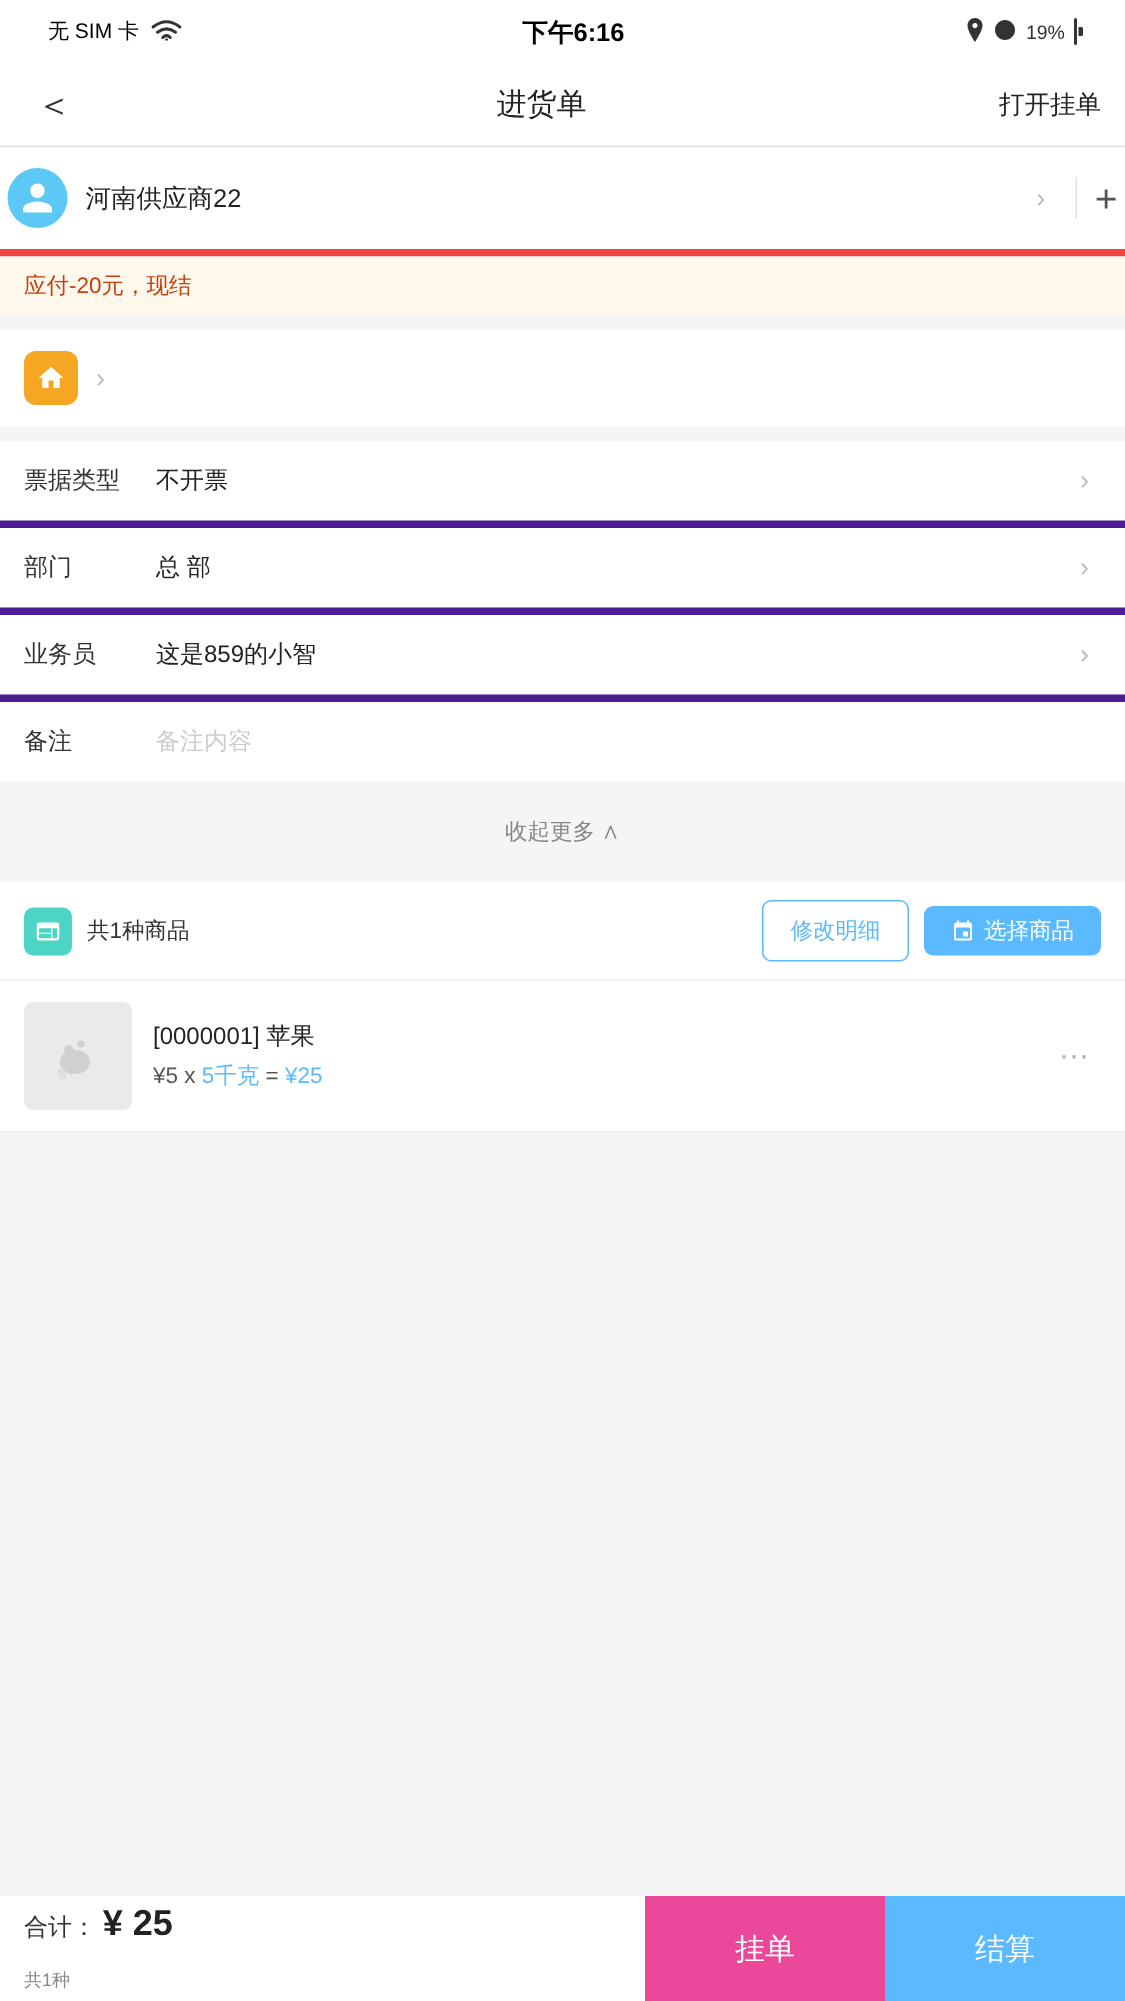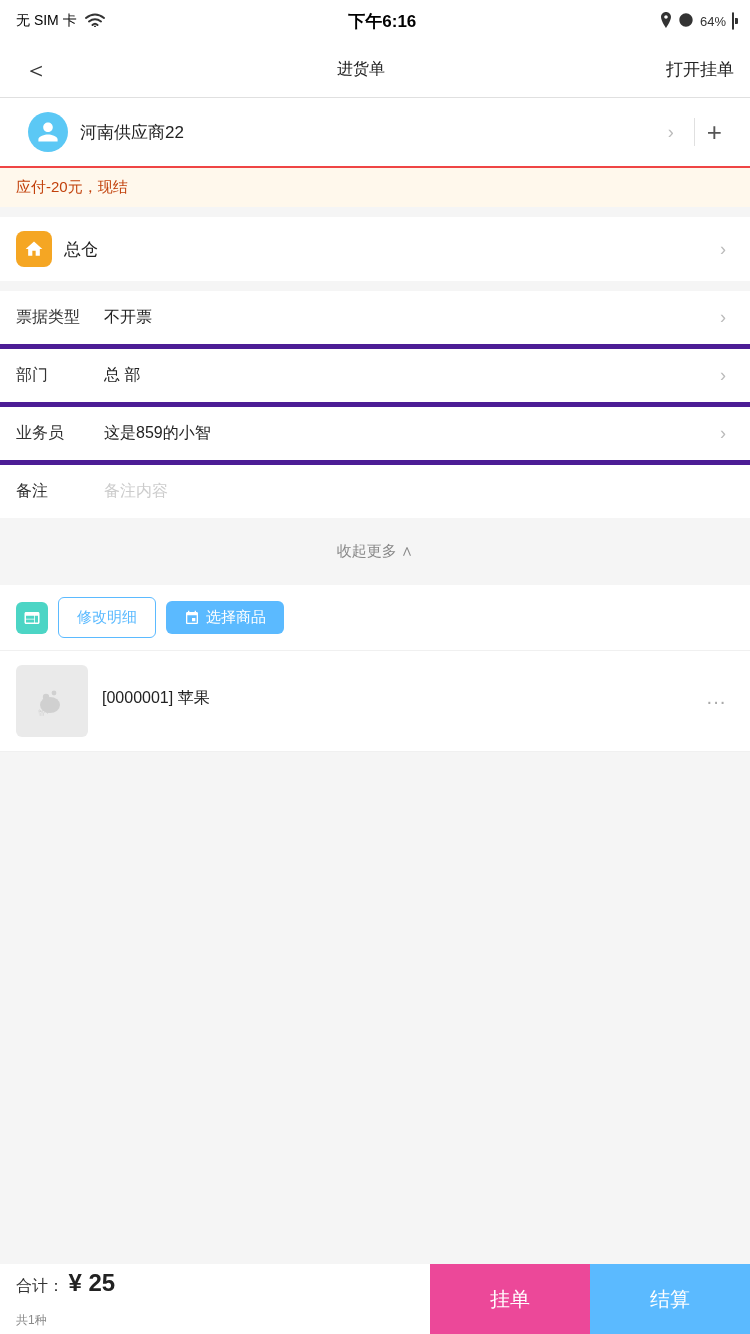--- a/index.html
+++ b/index.html
@@ -12,21 +12,21 @@
       overflow-x: hidden;
     }
 
     
     .status-bar {
       background: #fff;
       height: 42px;
       display: flex;
       align-items: center;
       justify-content: space-between;
-      padding: 0 16px;
+      padding: 0 32px;
       font-size: 15px;
       font-weight: 500;
     }
     .status-left {
       display: flex;
       align-items: center;
       gap: 8px;
       font-size: 14px;
     }
     .status-center {
@@ -77,21 +77,21 @@
       padding: 0 16px;
       border-bottom: 1px solid #e0e0e0;
     }
     .nav-back {
       font-size: 24px;
       color: #333;
       cursor: pointer;
       padding: 8px;
     }
     .nav-title {
-      font-size: 16px;
+      font-size: 20px;
       font-weight: 500;
       color: #222;
     }
     .nav-action {
       font-size: 17px;
       color: #222;
       cursor: pointer;
       font-weight: 400;
       text-align: right;
     }
@@ -104,22 +104,22 @@
     
     .card {
       background: #fff;
       margin-bottom: 10px;
     }
 
     
     .supplier-row {
       display: flex;
       align-items: center;
-      padding: 14px 28px;
-      border-bottom: 2px solid #ef4444;
+      padding: 14px 5px;
+      border-bottom: 5px solid #ef4444;
     }
     .supplier-avatar {
       width: 40px;
       height: 40px;
       border-radius: 50%;
       background: #5bc8f5;
       display: flex;
       align-items: center;
       justify-content: center;
       margin-right: 12px;
@@ -405,21 +405,21 @@
     <span>
       <svg width="12" height="16" viewBox="0 0 12 16" fill="#333">
         <path d="M6 0C3.24 0 1 2.24 1 5c0 3.75 5 11 5 11s5-7.25 5-11c0-2.76-2.24-5-5-5zm0 6.75c-.97 0-1.75-.78-1.75-1.75s.78-1.75 1.75-1.75 1.75.78 1.75 1.75-.78 1.75-1.75 1.75z"></path>
       </svg>
     </span>
     <span>
       <svg width="16" height="16" viewBox="0 0 24 24" fill="#333">
         <path d="M12 2C6.5 2 2 6.5 2 12s4.5 10 10 10 10-4.5 10-10S17.5 2 12 2zm.5 5H11v6l5.25 3.15.75-1.23-4.5-2.67V7z"></path>
       </svg>
     </span>
-    <span style="font-size:13px;color:#333;">64%</span>
+    <span style="font-size:13px;color:#333;">19%</span>
     <span>
       <span class="battery-body"><span class="battery-fill"></span></span>
     </span>
   </div>
 </div>
 
 <div class="nav-bar">
   <span class="nav-back">＜</span>
   <span class="nav-title">进货单</span>
   <span class="nav-action">打开挂单</span>
@@ -444,21 +444,20 @@
 
   <div style="height:10px;background:#f5f5f5;"></div>
 
   <div class="card">
     <div class="warehouse-row">
       <div class="warehouse-icon">
         <svg viewBox="0 0 24 24" fill="white">
           <path d="M10 20v-6h4v6h5v-8h3L12 3 2 12h3v8z"></path>
         </svg>
       </div>
-      <span class="warehouse-name">总仓</span>
       <span class="chevron">›</span>
     </div>
   </div>
 
   <div class="card">
     <div class="form-row">
       <span class="form-label">票据类型</span>
       <span class="form-value">不开票</span>
       <span class="chevron">›</span>
     </div>
@@ -480,20 +479,21 @@
 
   <div class="collapse-row">收起更多 ∧</div>
 
   <div class="card">
     <div class="products-header">
       <div class="products-icon">
         <svg viewBox="0 0 24 24" fill="white">
           <path d="M20 4H4c-1.1 0-2 .9-2 2v12c0 1.1.9 2 2 2h16c1.1 0 2-.9 2-2V6c0-1.1-.9-2-2-2zm-5 14H4v-4h11v4zm0-5H4V9h11v4zm5 5h-4V9h4v9z"></path>
         </svg>
       </div>
+      <span class="products-count">共1种商品</span>
       <button class="btn-outline">修改明细</button>
       <button class="btn-blue">
         <svg width="16" height="16" viewBox="0 0 24 24" fill="white">
           <path d="M17 12h-5v5h5v-5zM16 1v2H8V1H6v2H5c-1.11 0-1.99.9-1.99 2L3 19c0 1.1.89 2 2 2h14c1.1 0 2-.9 2-2V5c0-1.1-.9-2-2-2h-1V1h-2zm3 18H5V8h14v11z"></path>
         </svg>
         <span>选择商品</span>
       </button>
     </div>
 
     <div class="product-item">
@@ -503,20 +503,27 @@
           <circle cx="55" cy="30" r="6"></circle>
           <ellipse cx="45" cy="60" rx="25" ry="20"></ellipse>
           <text x="15" y="85" font-size="18" fill="#aaa">智+</text>
         </svg>
       </div>
       <div class="product-info">
         <div class="product-name">
           <span>[0000001]</span>
           <span>苹果</span>
         </div>
+        <div class="product-price-row">
+          <span>¥5</span>
+          <span> x </span>
+          <span class="price-blue">5千克</span>
+          <span> = </span>
+          <span class="price-blue">¥25</span>
+        </div>
       </div>
       <span class="more-btn">···</span>
     </div>
   </div>
 
   <div class="bottom-spacer"></div>
 </div>
 
 <div class="bottom-bar">
   <div class="total-section">

